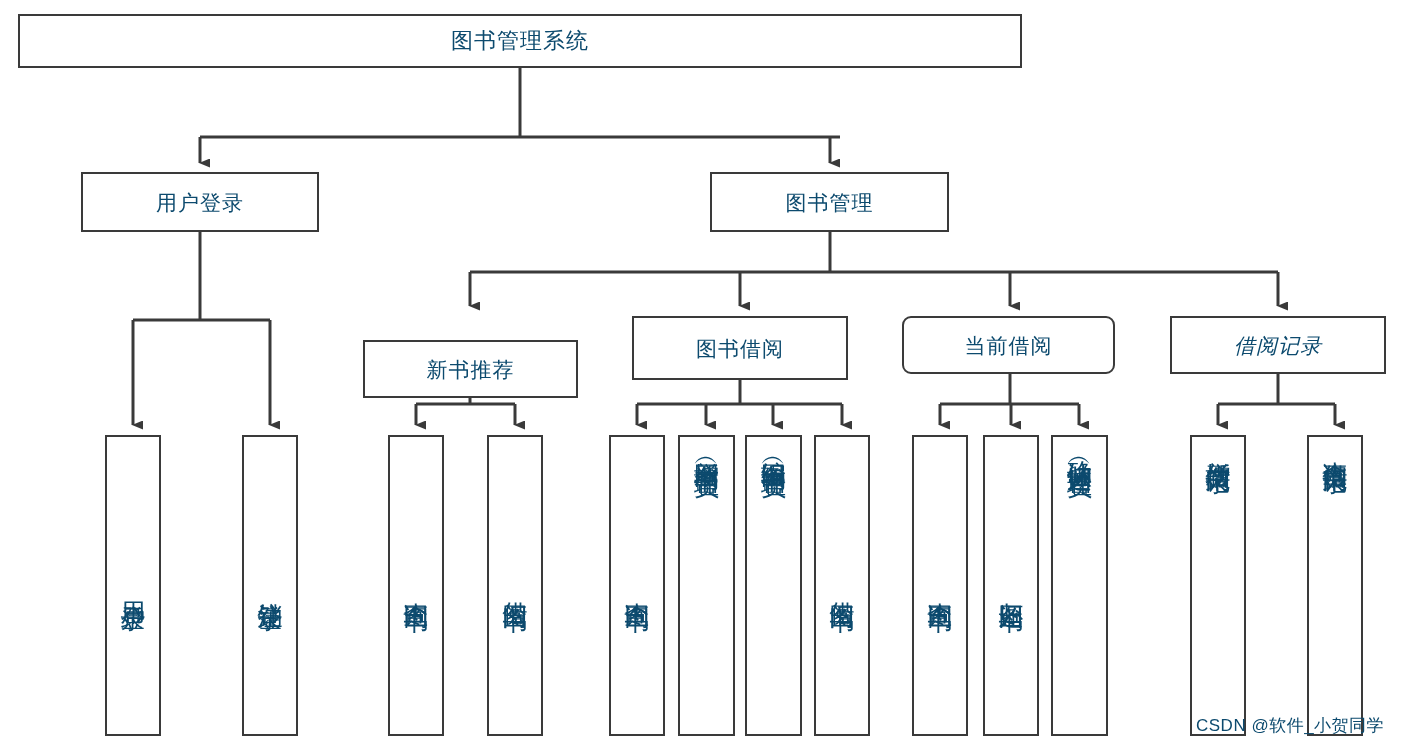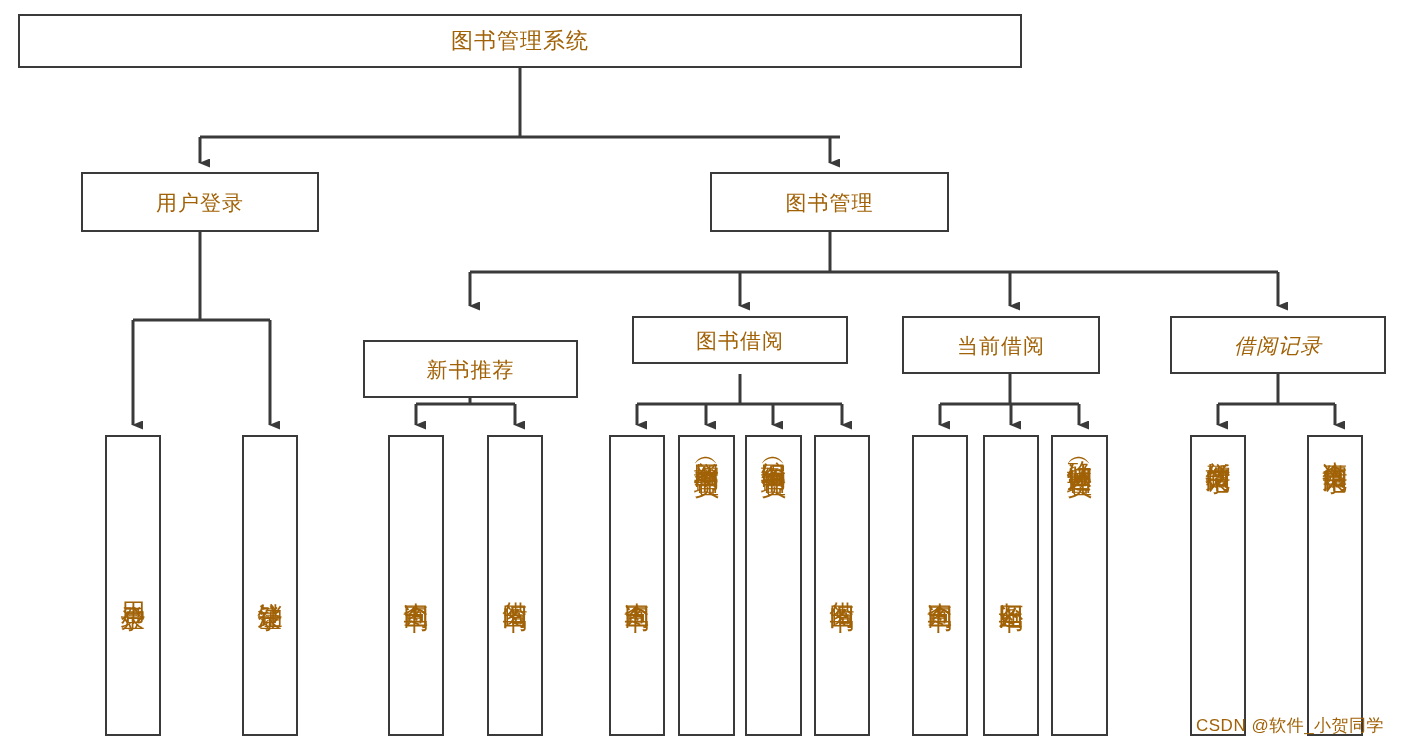--- a/index.html
+++ b/index.html
@@ -32,21 +32,21 @@
     border: 2px solid #3a3a3a;
     display: flex;
     align-items: center;
     justify-content: center;
     color: #1c1c1c;
   }
   .node .label {
     display: block;
     text-align: center;
     line-height: 1.0;
-    color: #a16207;
+    color: #0c4a6e;
   }
   
   .node.horiz .label {
     font-size: 21px;
     letter-spacing: 1px;
     white-space: nowrap;
   }
   .node.root .label {
     font-size: 22px;
   }
@@ -64,21 +64,21 @@
     letter-spacing: 2px;
     white-space: nowrap;
   }
   .node.vert.short {
     align-items: center;
     padding-top: 0;
   }
   .watermark {
     position: absolute;
     font-size: 17px;
-    color: #a16207;
+    color: #0c4a6e;
     white-space: nowrap;
     letter-spacing: 0.5px;
   }
 </style>
 </head>
 <body>
 
 <div id="canvas">
 
   <svg id="wires" viewBox="0 0 1405 747" xmlns="http://www.w3.org/2000/svg">
@@ -140,24 +140,24 @@
   <div class="node horiz" style="left: 81px; top: 172px; width: 238px; height: 60px;">
     <span class="label">用户登录</span>
   </div>
   <div class="node horiz" style="left: 710px; top: 172px; width: 239px; height: 60px;">
     <span class="label">图书管理</span>
   </div>
 
   <div class="node horiz" style="left: 363px; top: 316px; width: 215px; height: 58px; margin-top: 24px;">
     <span class="label">新书推荐</span>
   </div>
-  <div class="node horiz" style="left: 632px; top: 316px; width: 216px; height: 48px;">
+  <div class="node horiz" style="left: 632px; top: 316px; width: 216px; height: 64px;">
     <span class="label">图书借阅</span>
   </div>
-  <div class="node horiz" style="left: 902px; top: 316px; width: 198px; height: 58px;">
+  <div class="node horiz" style="left: 902px; top: 316px; width: 213px; height: 58px; border-radius: 9px;">
     <span class="label">当前借阅</span>
   </div>
   <div class="node horiz" style="left: 1170px; top: 316px; width: 216px; height: 58px; font-style: italic;">
     <span class="label">借阅记录</span>
   </div>
 
   <div class="node vert short" style="left: 105px; top: 435px; width: 56px; height: 301px;">
     <span class="label">用户登录</span>
   </div>
   <div class="node vert short" style="left: 242px; top: 435px; width: 56px; height: 301px;">

